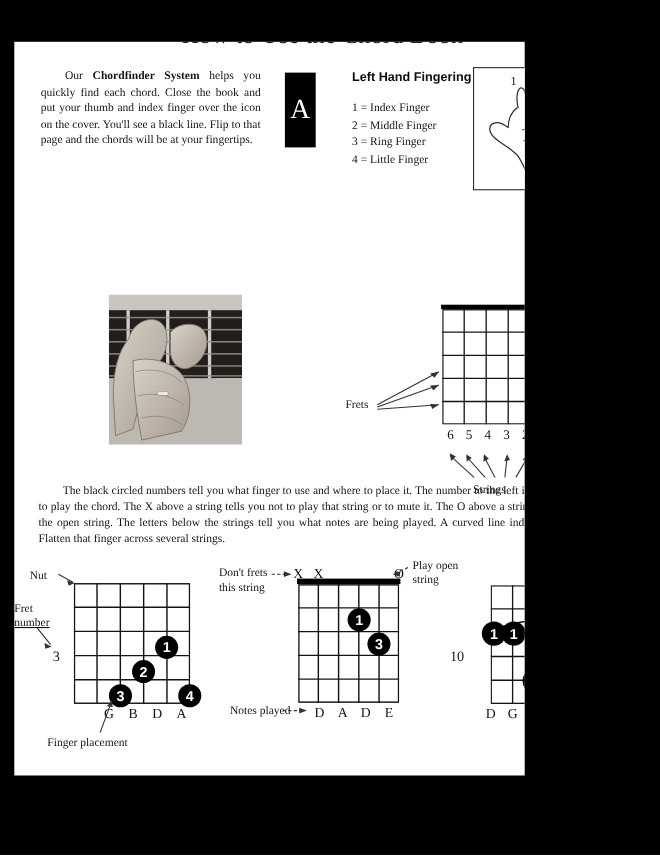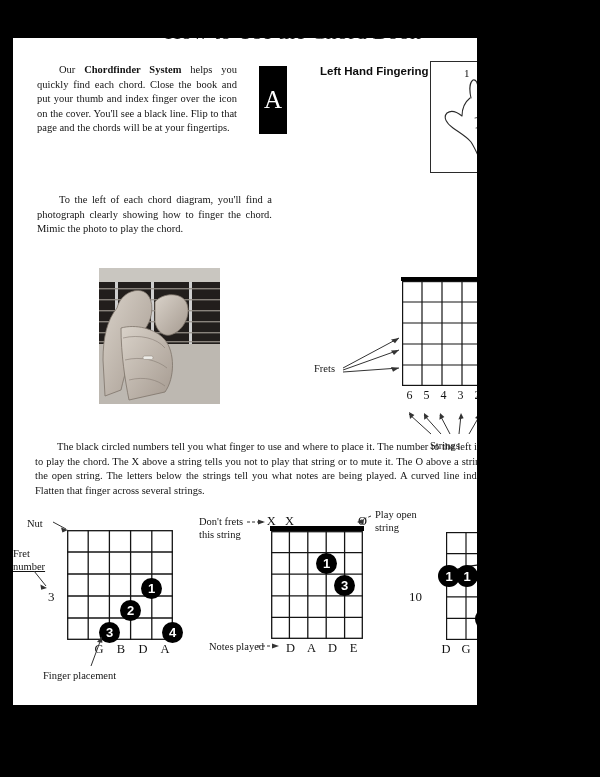--- a/index.html
+++ b/index.html
@@ -104,20 +104,26 @@
     <div id="title">How to Use the Chord Book</div>
 
     <div class="para" style="left:24px; top:25px; width:200px;">
       <span class="ind"></span><span>Our </span><span class="b">Chordfinder System</span><span> helps you quickly find each chord.  Close the book and put your thumb and index finger over the icon on the cover.  You'll see a black line.  Flip to that page and the chords will be at your fingertips.</span>
     </div>
 
     <div id="aicon" style="left:246px; top:28px; width:28px; height:68px;">A</div>
 
     <div class="hdr" style="left:307px; top:27px;">Left Hand Fingering</div>
 
+    <div class="fing-list" style="left:307px; top:53px;">
+      <div>1 = Index Finger</div>
+      <div>2 = Middle Finger</div>
+      <div>3 = Ring Finger</div>
+      <div>4 = Little Finger</div>
+    </div>
 
     <div id="handbox" style="left:417px; top:23px; width:120px; height:112px;">
       <svg width="118" height="110" viewBox="0 0 118 110">
         <g fill="none" stroke="#2a2a2a" stroke-width="1.1" stroke-linecap="round" stroke-linejoin="round">
 
           <path d="M40 36 C38 27 39 20 42 18 C45 17 47 21 47 28 L48 44"></path>
 
           <path d="M52 38 C51 24 52 15 55 14 C58 13 60 18 60 27 L60 44"></path>
 
           <path d="M64 40 C64 26 65 18 68 17 C71 17 72 22 72 30 L71 46"></path>
@@ -141,23 +147,20 @@
         </g>
         <g font-family="Liberation Serif, serif" font-size="11" fill="#111">
           <text x="33" y="15">1</text>
           <text x="53" y="9">2</text>
           <text x="67" y="12">3</text>
           <text x="88" y="24">4</text>
         </g>
       </svg>
     </div>
 
-    <div class="para" style="left:24px; top:155px; width:235px;">
-      <span class="ind"></span><span>To the left of each chord diagram, you'll find a photograph clearly showing how to finger the chord.  Mimic the photo to play the chord.</span>
-    </div>
 
 
     <div id="photo" style="left:86px; top:230px; width:121px; height:136px;">
       <svg width="121" height="136" viewBox="0 0 121 136">
         <defs>
           <linearGradient id="skin" x1="0" y1="0" x2="1" y2="1">
             <stop offset="0" stop-color="#d9d2c9"></stop>
               <stop offset="1" stop-color="#a59a90"></stop>
           </linearGradient>
         </defs>

